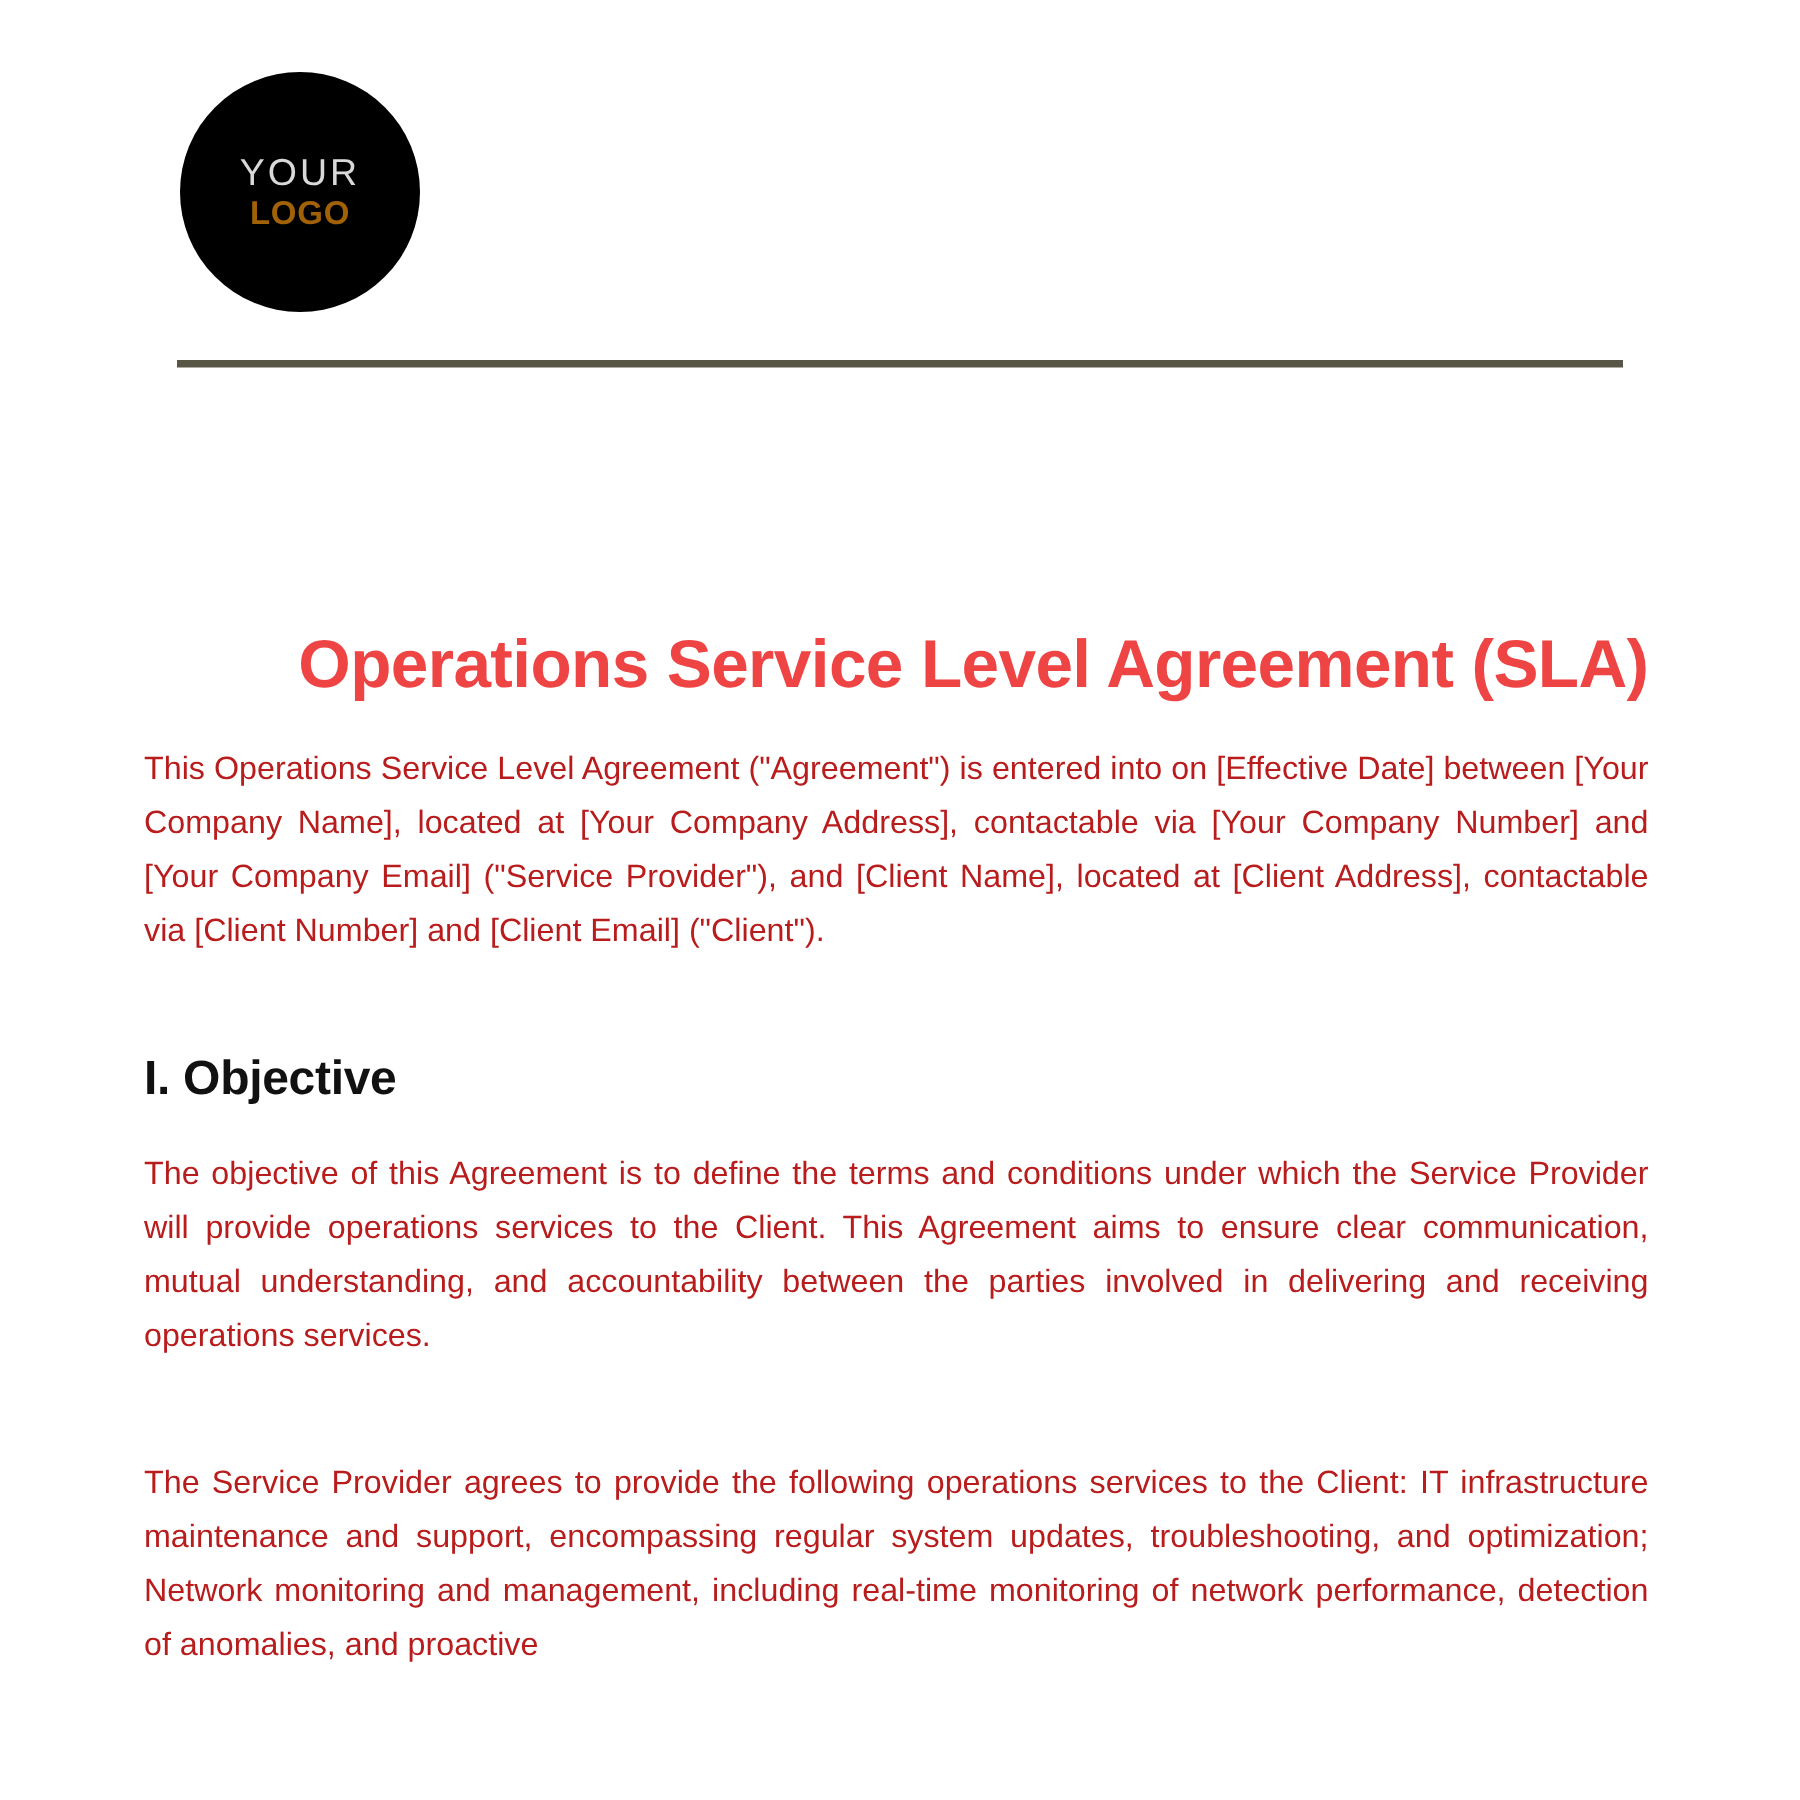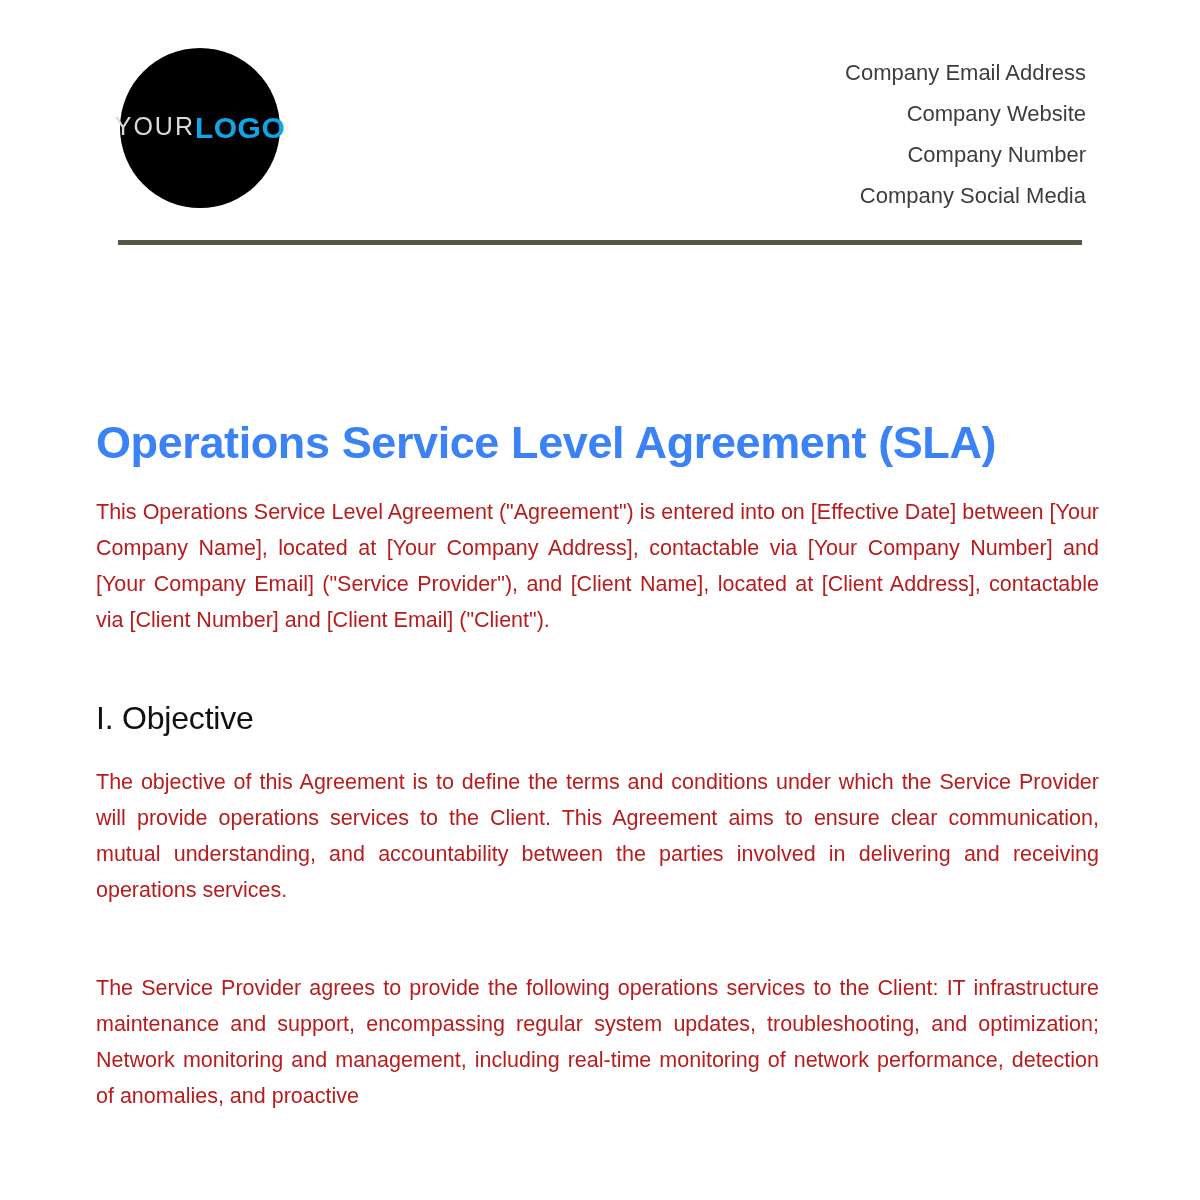--- a/index.html
+++ b/index.html
@@ -31,36 +31,36 @@
 
   .logo-badge {
     position: absolute;
     left: 120px;
     top: 48px;
     width: 160px;
     height: 160px;
     border-radius: 50%;
     background: #000000;
     display: flex;
-    flex-direction: row;
+    flex-direction: column;
     align-items: center;
     justify-content: center;
     line-height: 1;
   }
   .logo-your {
     color: #d9d9d9;
     font-size: 25px;
     font-weight: 400;
     letter-spacing: 2.0px;
     margin-bottom: 3px;
     font-family: "Liberation Sans", sans-serif;
   }
   .logo-logo {
-    color: #0ea5e9;
-    font-size: 30px;
+    color: #a16207;
+    font-size: 22px;
     font-weight: 700;
     letter-spacing: 0.5px;
     font-family: "Liberation Sans", sans-serif;
   }
 
   .contact-block {
     position: absolute;
     right: 114px;
     top: 52px;
     text-align: right;
@@ -86,67 +86,62 @@
   .doc {
     position: absolute;
     left: 96px;
     top: 418px;
     width: 1003px;
   }
 
   .doc-title {
     font-size: 45px;
     font-weight: 700;
-    color: #3b82f6;
+    color: #ef4444;
     letter-spacing: -0.4px;
     line-height: 1.1;
     margin: 0 0 26px 0;
     font-family: "Liberation Sans", sans-serif;
+    text-align: right;
   }
 
   .para {
     font-size: 21.5px;
     line-height: 36px;
     color: #b91c1c;
     text-align: justify;
     margin: 0;
     font-family: "Liberation Sans", sans-serif;
   }
 
   .section {
     margin-top: 62px;
   }
   .section-heading {
     font-size: 32px;
-    font-weight: 400;
+    font-weight: 700;
     color: #111111;
     letter-spacing: -0.2px;
     line-height: 1.15;
     margin: 0 0 28px 0;
     font-family: "Liberation Sans", sans-serif;
   }
 </style>
 </head>
 <body>
 
 <div class="page">
 
   <div class="header">
 
     <div class="logo-badge">
       <div class="logo-your">YOUR</div>
       <div class="logo-logo">LOGO</div>
     </div>
 
-    <div class="contact-block">
-      <div class="contact-line">Company Email Address</div>
-      <div class="contact-line">Company Website</div>
-      <div class="contact-line">Company Number</div>
-      <div class="contact-line">Company Social Media</div>
-    </div>
 
     <div class="divider"></div>
   </div>
 
   <div class="doc">
 
     <h1 class="doc-title">Operations Service Level Agreement (SLA)</h1>
 
     <p class="para">This Operations Service Level Agreement ("Agreement") is entered into on [Effective Date] between [Your Company Name], located at [Your Company Address], contactable via [Your Company Number] and [Your Company Email] ("Service Provider"), and [Client Name], located at [Client Address], contactable via [Client Number] and [Client Email] ("Client").</p>
 

